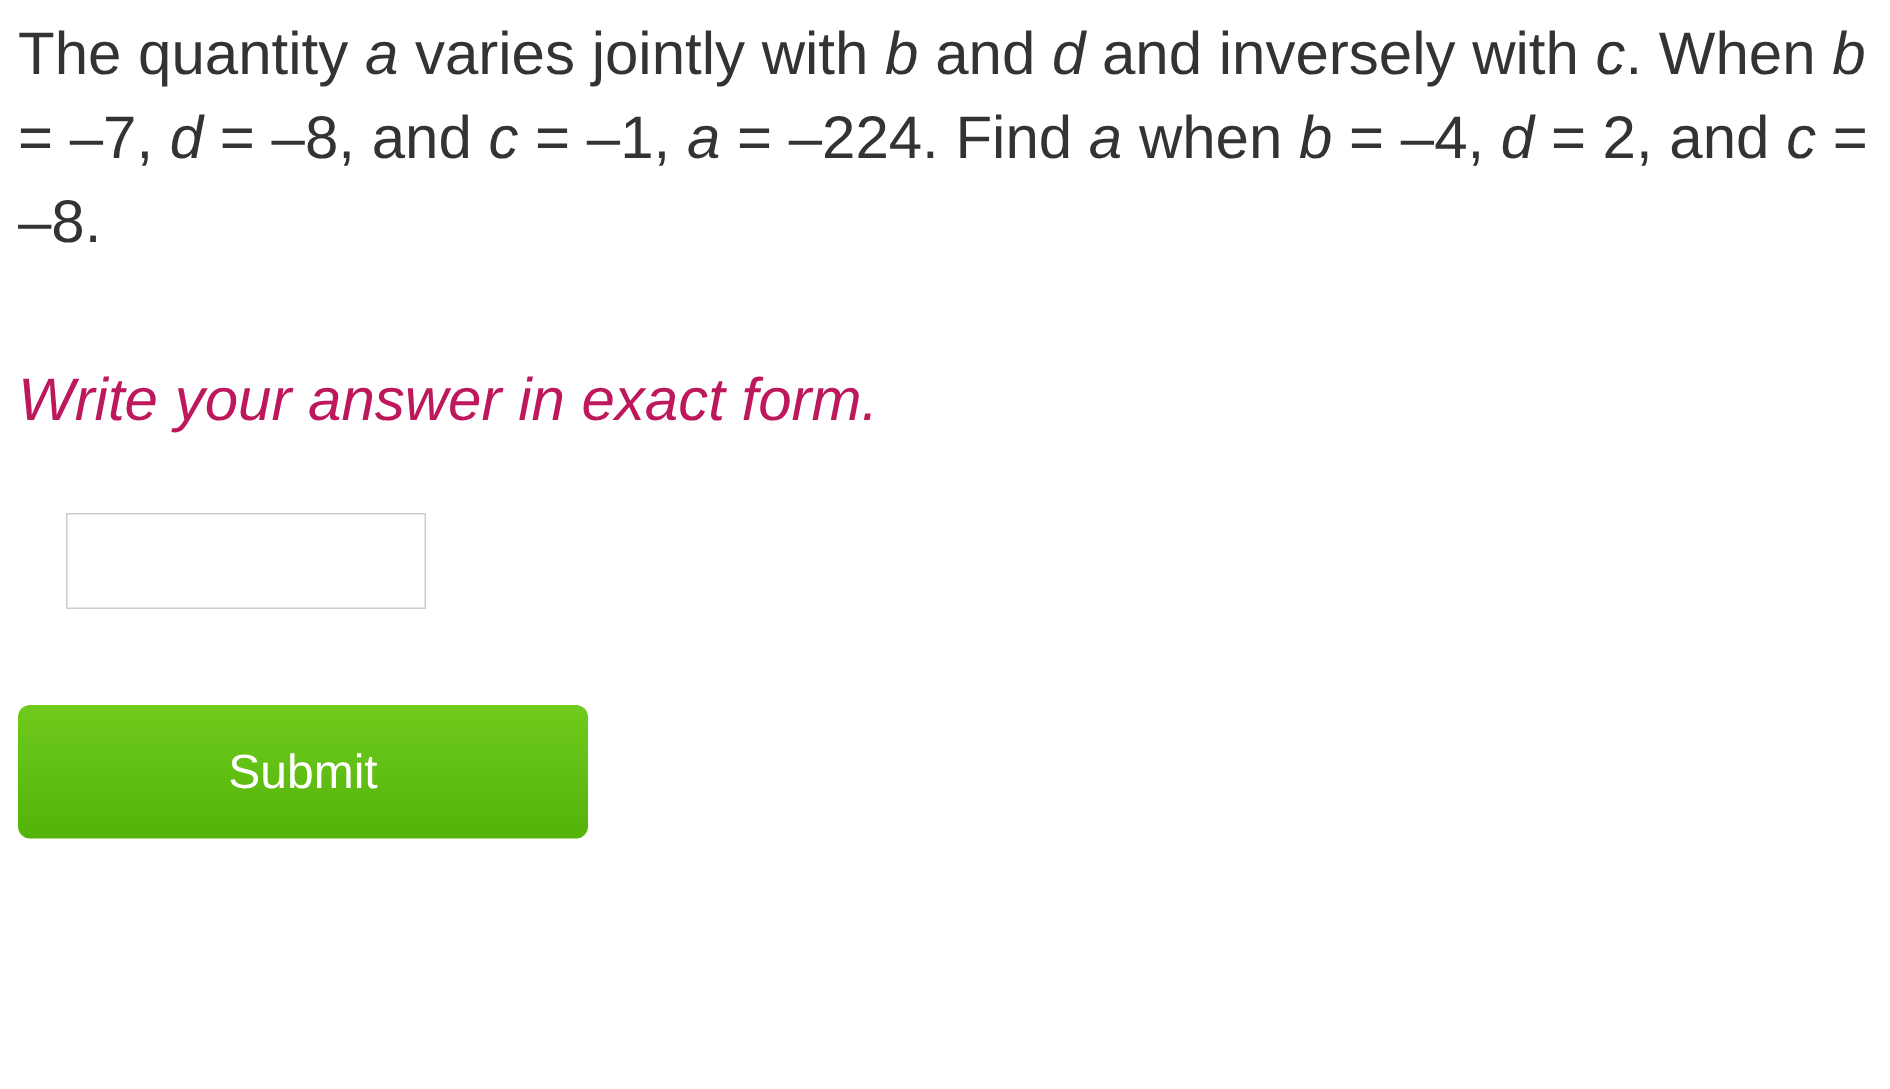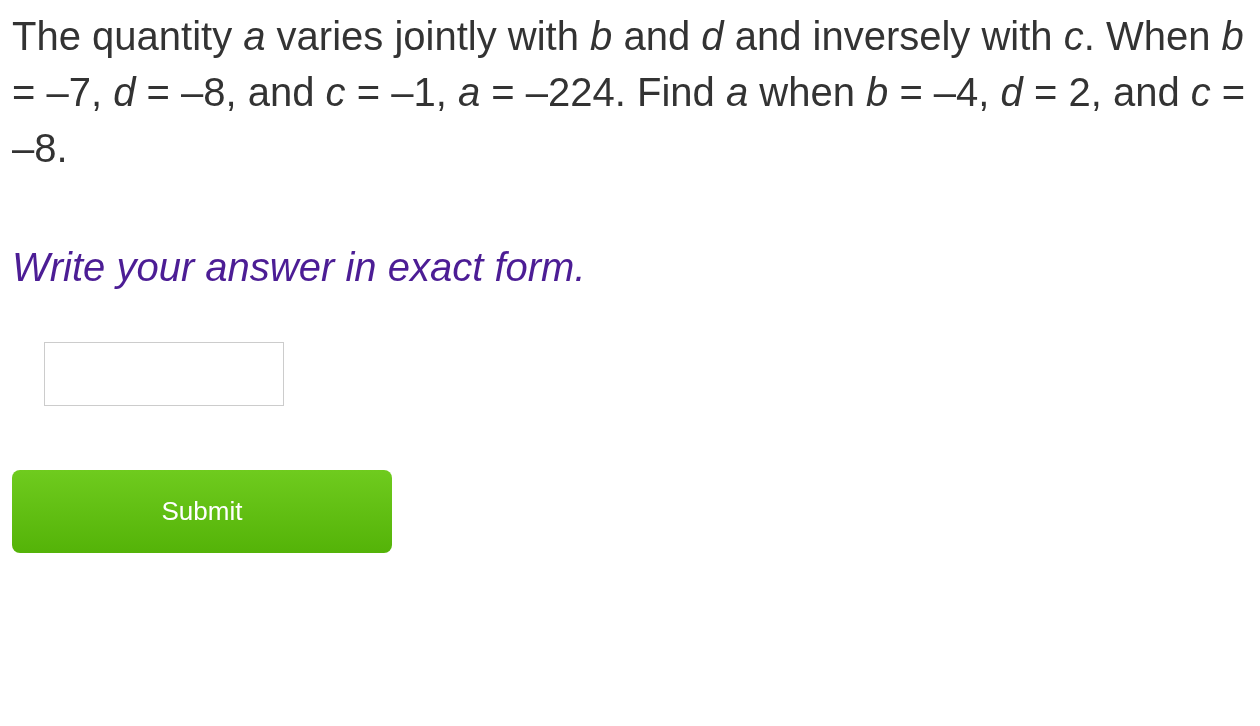--- a/index.html
+++ b/index.html
@@ -20,42 +20,42 @@
       line-height: 1.4;
       color: #333333;
       margin-bottom: 69px;
     }
     .problem-text .ital {
       font-style: italic;
     }
     .instruction-text {
       font-size: 40px;
       font-style: italic;
-      color: #4c1d95;
+      color: #be185d;
       margin-bottom: 52px;
     }
     .answer-row {
       margin-left: 32px;
       margin-bottom: 64px;
     }
     .answer-input {
       width: 240px;
       height: 64px;
       border: 1px solid #cccccc;
       font-size: 32px;
       padding: 4px 8px;
       outline: none;
       background: #ffffff;
     }
     .submit-button {
       display: inline-block;
       background: #58b90b;
       background: linear-gradient(to bottom, #6fcb1e, #54b308);
       color: #ffffff;
-      font-size: 26px;
+      font-size: 32px;
       font-family: Verdana, Geneva, sans-serif;
       border: none;
       border-radius: 8px;
       padding: 26px 90px 26px 90px;
       cursor: pointer;
       width: 380px;
       text-align: center;
     }
   </style>
 </head>

